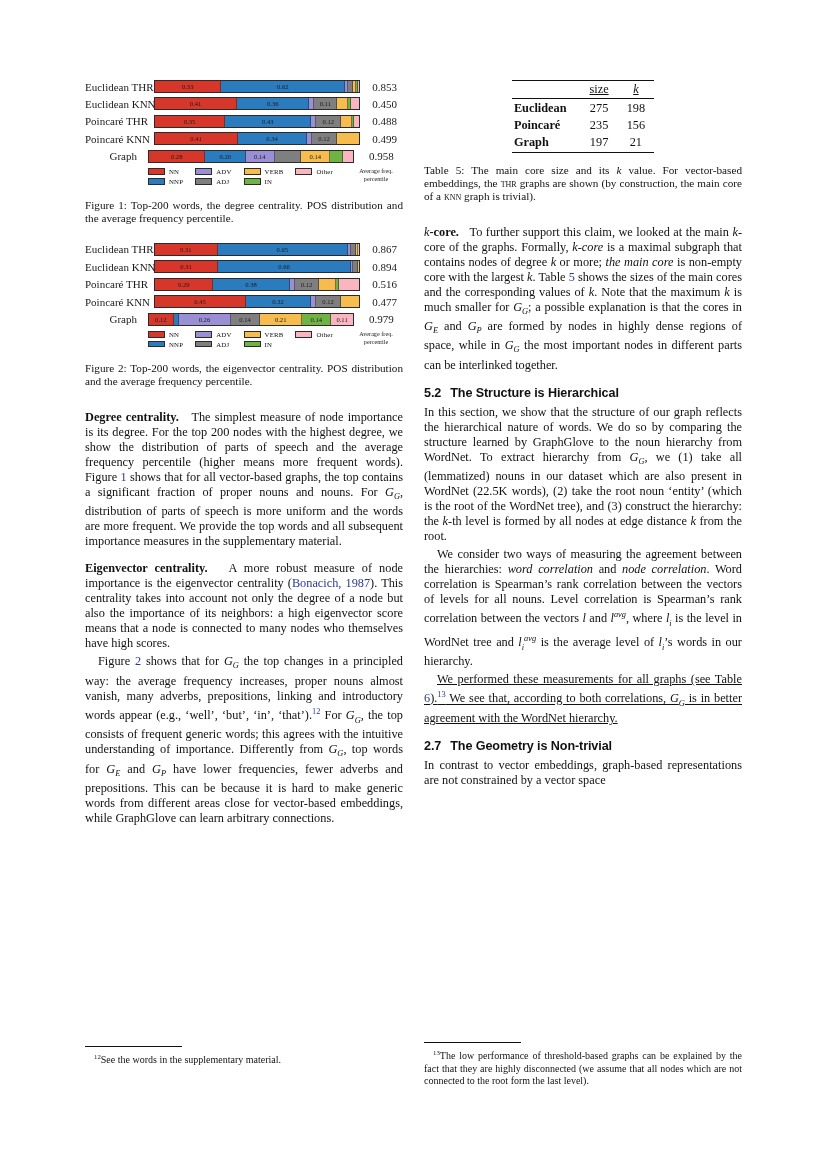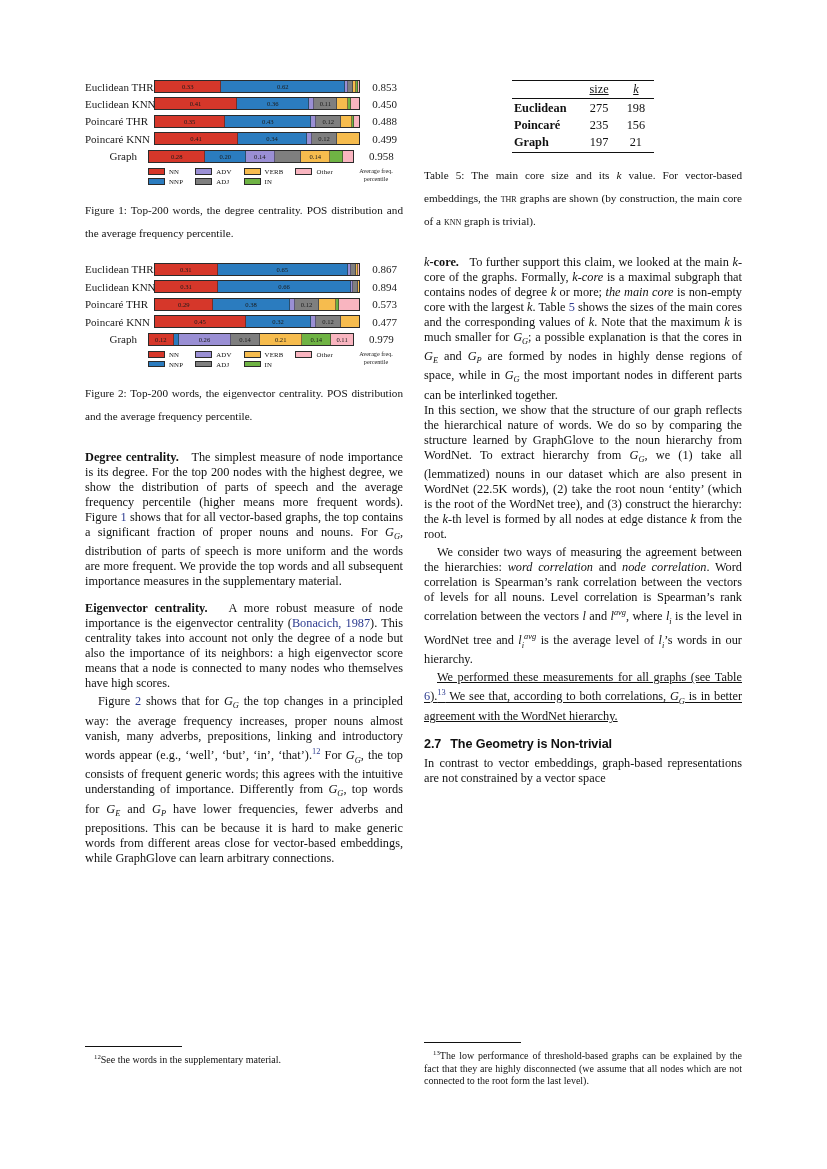--- a/index.html
+++ b/index.html
@@ -34,21 +34,21 @@
   sub { font-size:0.68em; }
   sup { font-size:0.68em; }
 
   h3.sec {
     font-size:12.6px; font-weight:bold; margin:13px 0 5px 0;
     font-family:"Liberation Sans", sans-serif; letter-spacing:-0.1px;
   }
   h3.sec .num { margin-right:9px; }
 
   .caption {
-    font-size:11.2px; line-height:23px; text-align:justify; margin:0;
+    font-size:11.2px; line-height:13px; text-align:justify; margin:0;
   }
 
   
   .figure { position:relative; }
   .chart { position:relative; width:318px; }
   .row {
     display:flex; align-items:center; height:13px; margin-bottom:4.4px;
   }
   .rowlabel {
     width:58px; text-align:right; padding-right:11px;
@@ -262,21 +262,21 @@
             <div class="rowlabel">Poincaré THR</div>
             <div class="bar">
               <div class="seg" style="flex: 0.29 0 0px; background: rgb(214, 55, 42);">0.29</div>
               <div class="seg" style="flex: 0.38 0 0px; background: rgb(43, 124, 191);">0.38</div>
               <div class="seg" style="flex: 0.02 0 0px; background: rgb(154, 143, 212);"></div>
               <div class="seg" style="flex: 0.12 0 0px; background: rgb(127, 127, 127);">0.12</div>
               <div class="seg" style="flex: 0.08 0 0px; background: rgb(246, 188, 78);"></div>
               <div class="seg" style="flex: 0.01 0 0px; background: rgb(111, 179, 68);"></div>
               <div class="seg" style="flex: 0.1 0 0px; background: rgb(249, 181, 192);"></div>
             </div>
-            <div class="rowval">0.573</div>
+            <div class="rowval">0.516</div>
           </div>
           <div class="row">
             <div class="rowlabel">Poincaré KNN</div>
             <div class="bar">
               <div class="seg" style="flex: 0.45 0 0px; background: rgb(214, 55, 42);">0.45</div>
               <div class="seg" style="flex: 0.32 0 0px; background: rgb(43, 124, 191);">0.32</div>
               <div class="seg" style="flex: 0.02 0 0px; background: rgb(154, 143, 212);"></div>
               <div class="seg" style="flex: 0.12 0 0px; background: rgb(127, 127, 127);">0.12</div>
               <div class="seg" style="flex: 0.09 0 0px; background: rgb(246, 188, 78);"></div>
             </div>
@@ -425,20 +425,23 @@
       Formally, <span class="ital"><var>k</var>-core</span> is a maximal subgraph that contains nodes of
       degree <var>k</var> or more; <span class="ital">the main core</span> is non-empty core with the
       largest <var>k</var>. Table <span class="cite">5</span>
       shows the sizes of the main cores and the corresponding values of <var>k</var>. Note that the maximum
       <var>k</var> is much smaller for <var>G</var><sub class="mvar">G</sub>; a possible explanation is that
       the cores in <var>G</var><sub class="mvar">E</sub> and <var>G</var><sub class="mvar">P</sub> are formed
       by nodes in highly dense regions of space, while in <var>G</var><sub class="mvar">G</sub> the most
       important nodes in different parts can be interlinked together.
     </p>
 
+    <h3 class="sec">
+      <span class="num">5.2</span><span>The Structure is Hierarchical</span>
+    </h3>
 
     <p class="body">
       In this section, we show that the structure of our graph reflects the hierarchical nature of words.
       We do so by comparing the structure learned by GraphGlove to the noun hierarchy from WordNet. To
       extract hierarchy from <var>G</var><sub class="mvar">G</sub>, we (1) take all (lemmatized) nouns in
       our dataset which are also present in WordNet (22.5K words), (2) take the root noun ‘entity’
       (which is the root of the WordNet tree), and (3) construct the hierarchy: the <var>k</var>-th level is
       formed by all nodes at edge distance <var>k</var> from the root.
     </p>
 

